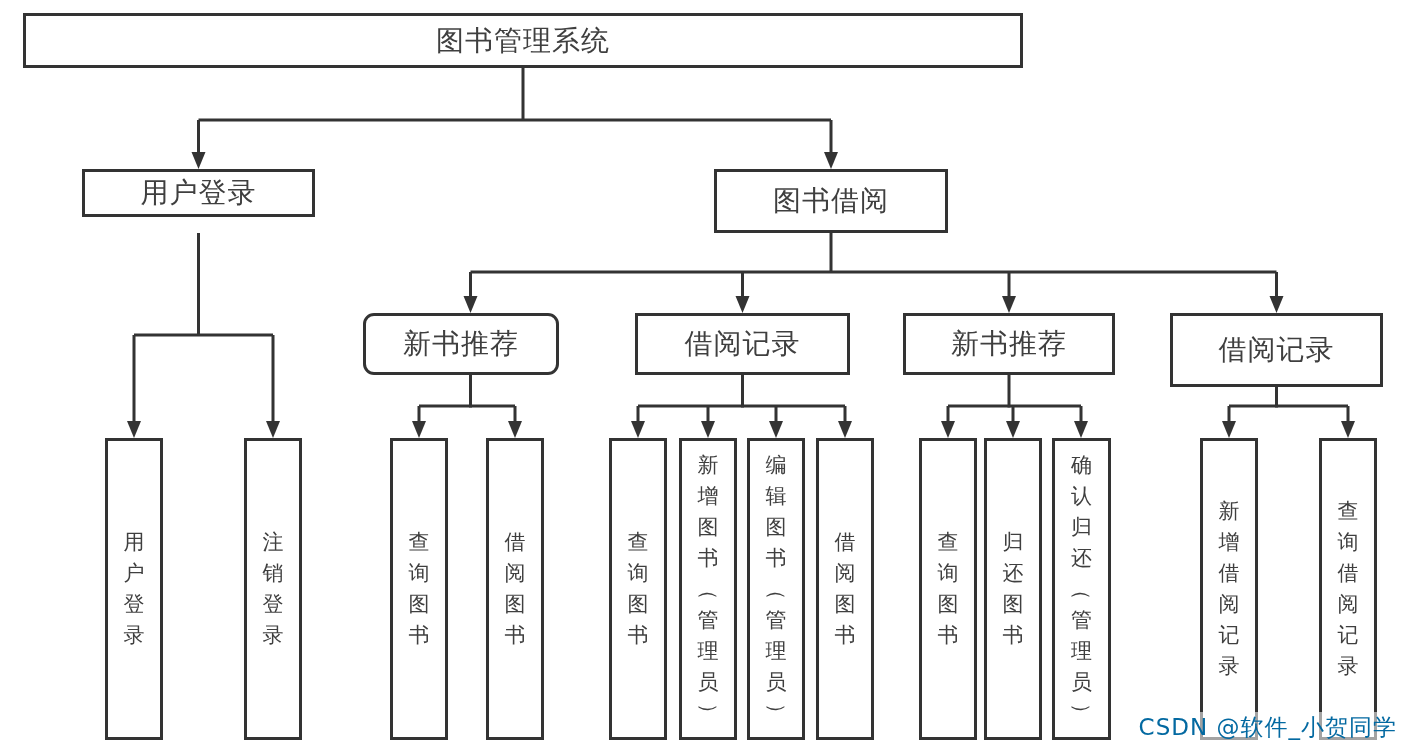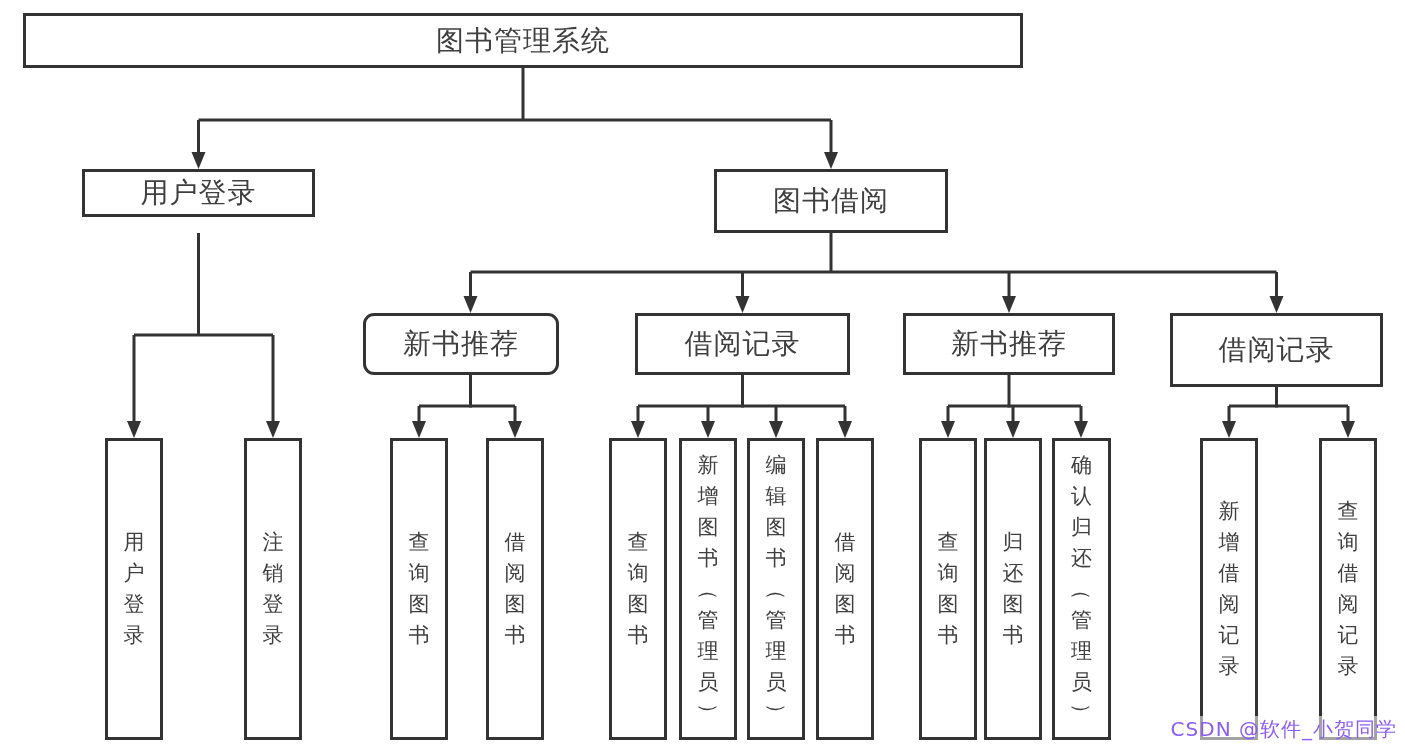--- a/index.html
+++ b/index.html
@@ -14,21 +14,21 @@
     display:flex;align-items:center;justify-content:center;box-sizing:border-box;
   }
   .hlabel{font-size:28px;letter-spacing:1px;white-space:nowrap;text-align:right;}
   .vlabel{
     display:flex;flex-direction:column;align-items:center;justify-content:center;
     width:100%;height:100%;
   }
   .vlabel span{display:block;height:31px;line-height:31px;font-size:21px;text-align:center;}
   .vlabel span.rot{transform:rotate(90deg);}
   .watermark{
-    position:absolute;right:5px;bottom:4px;font-size:20px;color:#8b5cf6;
+    position:absolute;right:5px;bottom:4px;font-size:23px;color:#0369a1;
     background:rgba(255,255,255,0.55);padding:0 3px;letter-spacing:1px;white-space:nowrap;margin-top:7px;
   }
 </style>
 </head>
 <body>
 
 <div class="canvas">
 
   <svg class="wires" viewBox="0 0 1405 747" xmlns="http://www.w3.org/2000/svg">
     <g stroke="#333333" stroke-width="3" fill="none">

